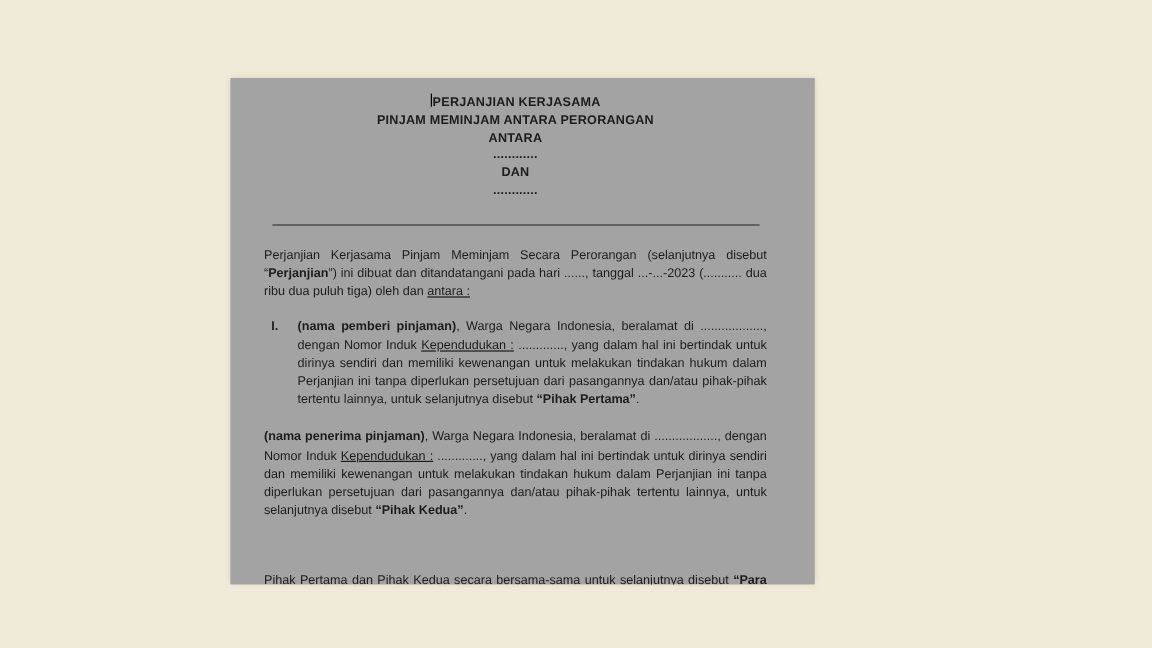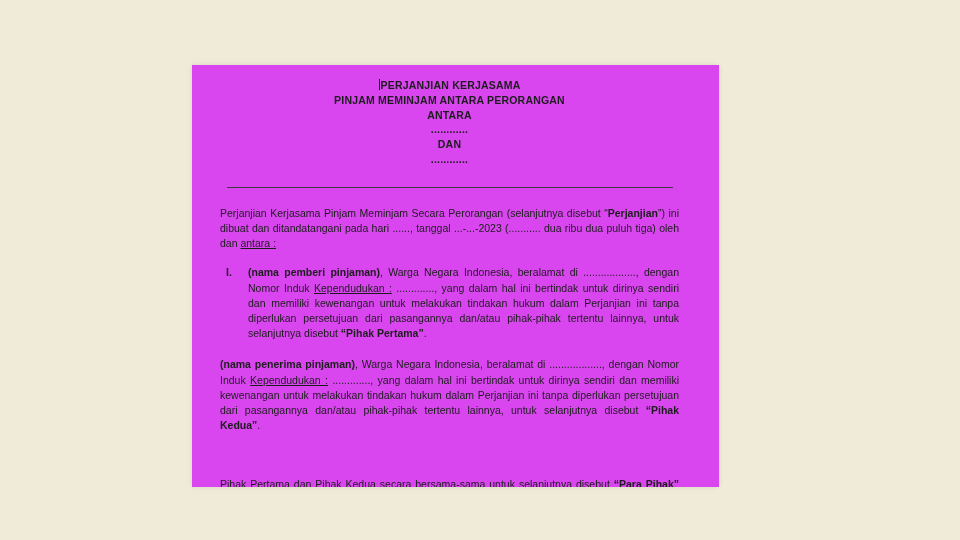--- a/index.html
+++ b/index.html
@@ -11,23 +11,23 @@
     height: 540px;
     background: #f0ead9;
     font-family: "Liberation Sans", sans-serif;
     overflow: hidden;
     position: relative;
   }
   .page {
     position: absolute;
     left: 192px;
     top: 65px;
-    width: 527px;
+    width: 487px;
     height: 422px;
-    background: #d946ef;
+    background: #a3a3a3;
     box-shadow: 0 0 5px rgba(0,0,0,0.10);
     box-sizing: border-box;
     padding: 13px 40px 12px 28px;
     color: #1c1c1c;
     overflow: hidden;
   }
   .title-block {
     text-align: center;
     font-weight: bold;
     font-size: 10.5px;

